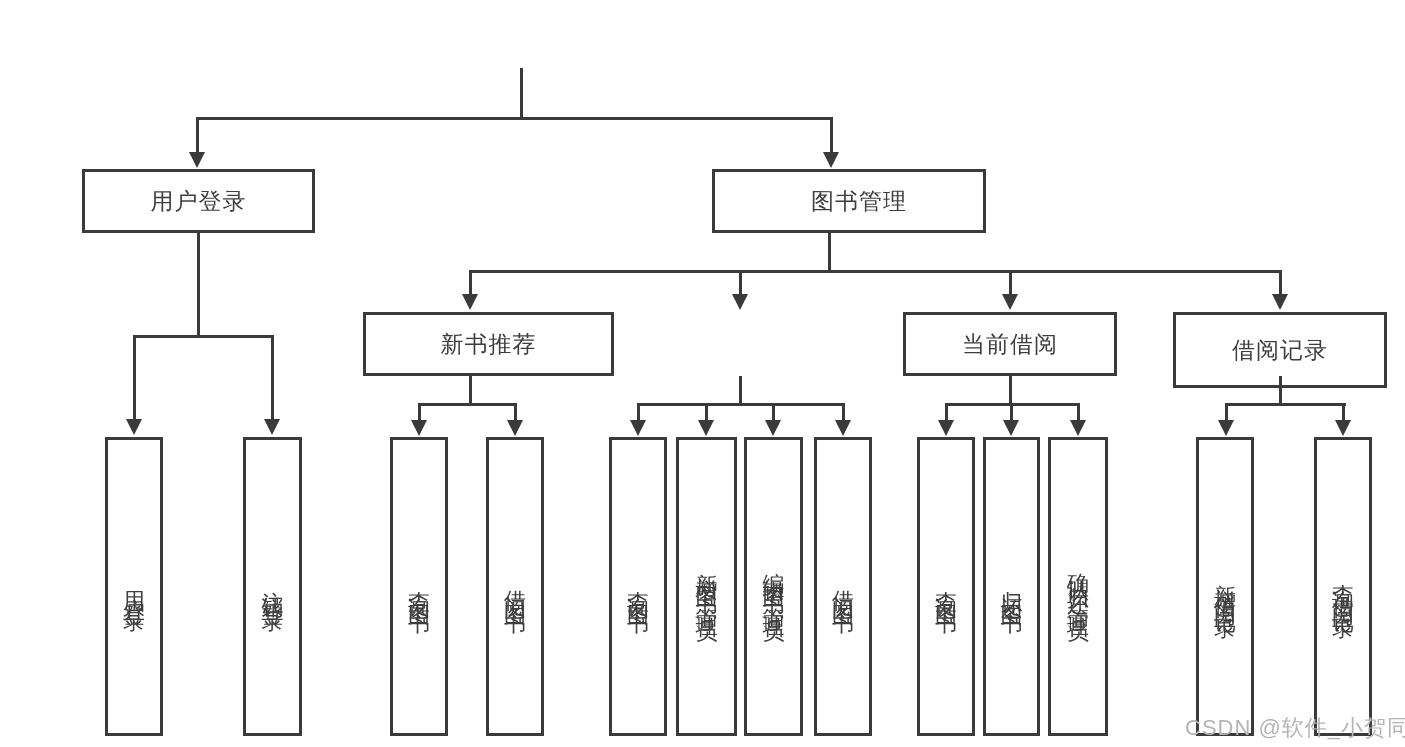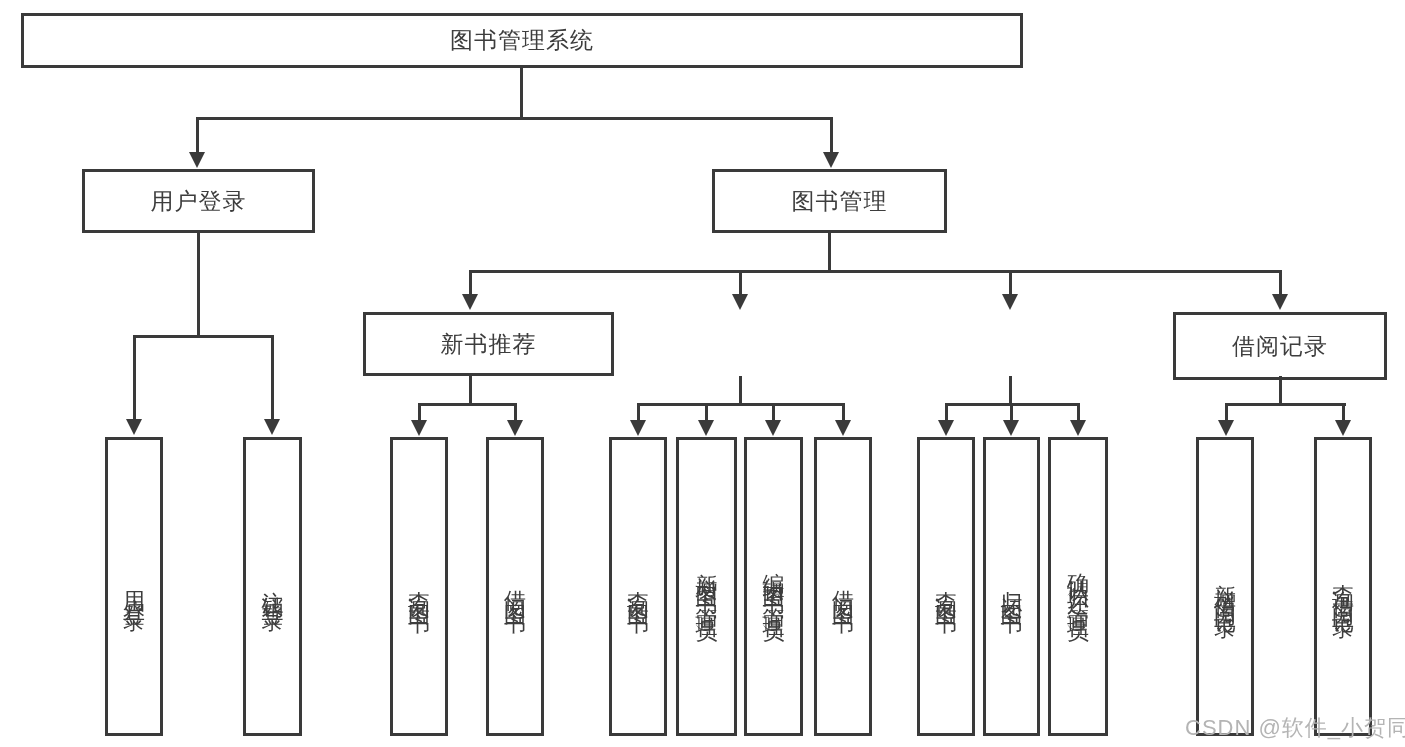--- a/index.html
+++ b/index.html
@@ -61,52 +61,52 @@
     letter-spacing: 1px;
     color: #b4b4b4;
     white-space: nowrap;
   }
 </style>
 </head>
 <body>
 
 <div class="canvas">
 
-  <div class="node" style="left:21px; top:13px; width:1002px; height:55px;">图书管理系统</div>
 
   <div class="vl" style="left:520px; top:68px; height:51px;"></div>
   <div class="hl" style="left:196px; top:117px; width:637px;"></div>
   <div class="vl" style="left:196px; top:117px; height:37px;"></div>
   <div class="arr" style="left:189px; top:152px;"></div>
   <div class="vl" style="left:830px; top:117px; height:37px;"></div>
   <div class="arr" style="left:823px; top:152px;"></div>
 
   <div class="node" style="left:82px; top:169px; width:233px; height:64px;">用户登录</div>
-  <div class="node" style="left:712px; top:169px; width:235px; height:64px;padding-left:20px;">图书管理</div>
+  <div class="node" style="left:712px; top:169px; width:274px; height:64px;padding-left:20px;">图书管理</div>
 
   <div class="vl" style="left:197px; top:233px; height:104px;"></div>
   <div class="hl" style="left:133px; top:335px; width:141px;"></div>
   <div class="vl" style="left:133px; top:335px; height:86px;"></div>
   <div class="arr" style="left:126px; top:419px;"></div>
   <div class="vl" style="left:271px; top:335px; height:86px;"></div>
   <div class="arr" style="left:264px; top:419px;"></div>
 
   <div class="vl" style="left:828px; top:233px; height:40px;"></div>
   <div class="hl" style="left:469px; top:270px; width:813px;"></div>
   <div class="vl" style="left:469px; top:270px; height:26px;"></div>
   <div class="arr" style="left:462px; top:294px;"></div>
   <div class="vl" style="left:739px; top:270px; height:26px;"></div>
   <div class="arr" style="left:732px; top:294px;"></div>
   <div class="vl" style="left:1009px; top:270px; height:26px;"></div>
   <div class="arr" style="left:1002px; top:294px;"></div>
   <div class="vl" style="left:1279px; top:270px; height:26px;"></div>
   <div class="arr" style="left:1272px; top:294px;"></div>
 
   <div class="node" style="left:363px; top:312px; width:251px; height:64px;">新书推荐</div>
-  <div class="node" style="left:1173px; top:312px; width:214px; height:68px;">借阅记录</div>
+  <div class="node" style="left:903px; top:312px; width:214px; height:64px;">当前借阅</div>
+  <div class="node" style="left:1173px; top:312px; width:214px; height:76px;">借阅记录</div>
 
   <div class="vl" style="left:469px; top:376px; height:30px;"></div>
   <div class="hl" style="left:418px; top:403px; width:99px;"></div>
   <div class="vl" style="left:418px; top:403px; height:19px;"></div>
   <div class="arr" style="left:411px; top:420px;"></div>
   <div class="vl" style="left:514px; top:403px; height:19px;"></div>
   <div class="arr" style="left:507px; top:420px;"></div>
 
   <div class="vl" style="left:739px; top:376px; height:30px;"></div>
   <div class="hl" style="left:637px; top:403px; width:208px;"></div>

